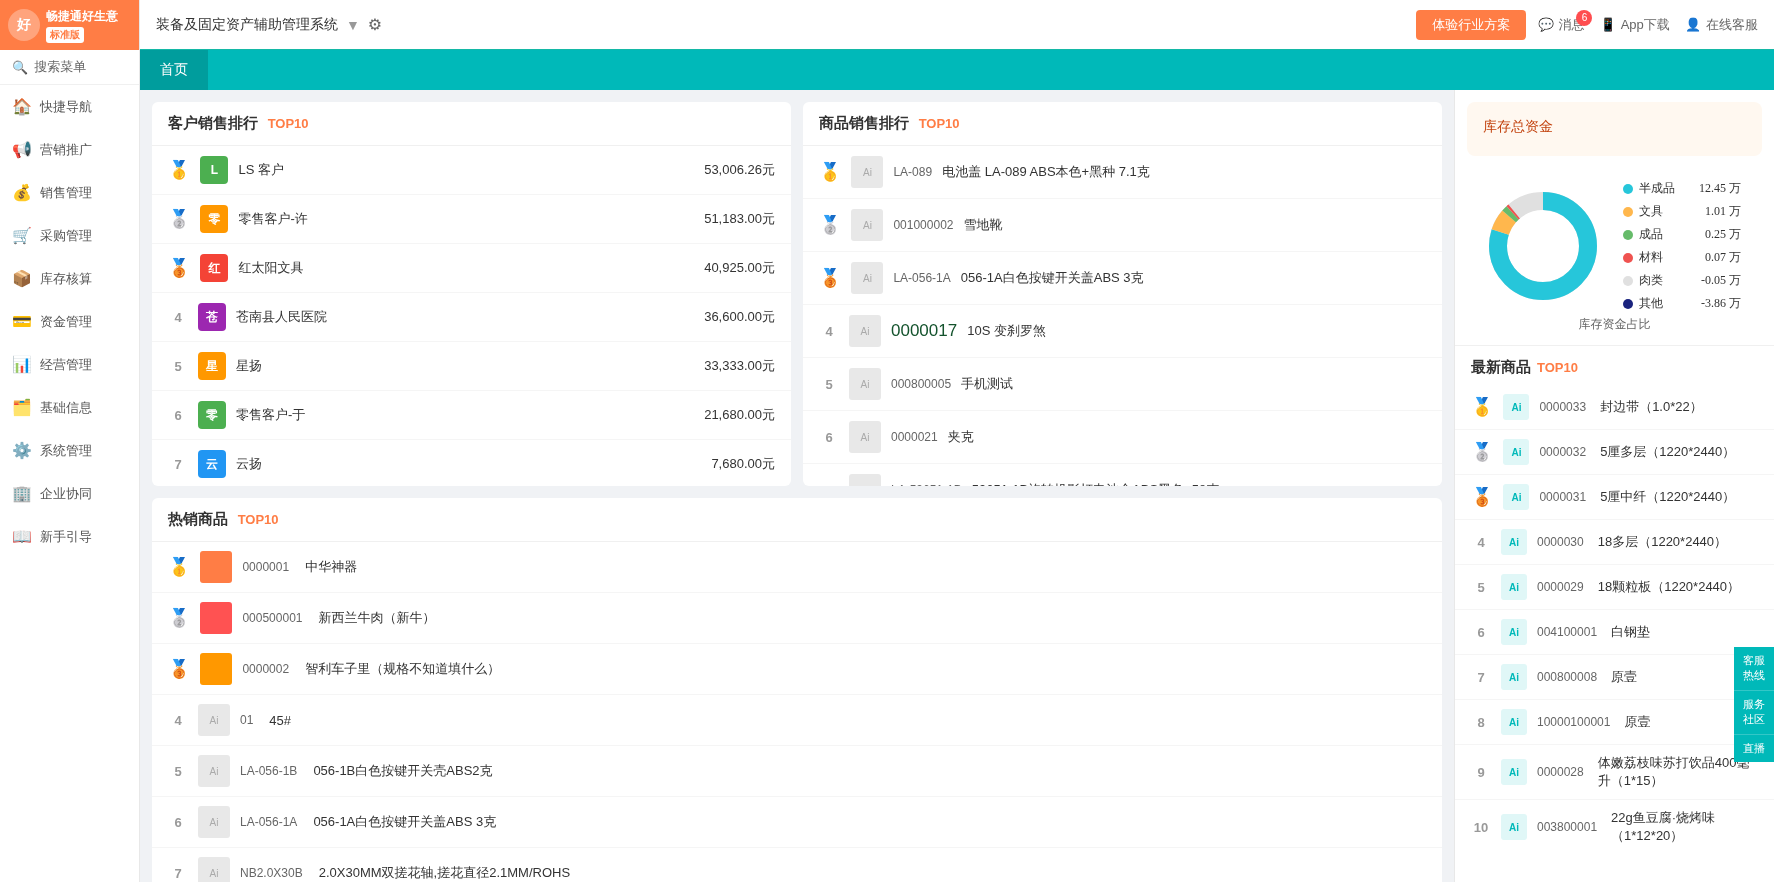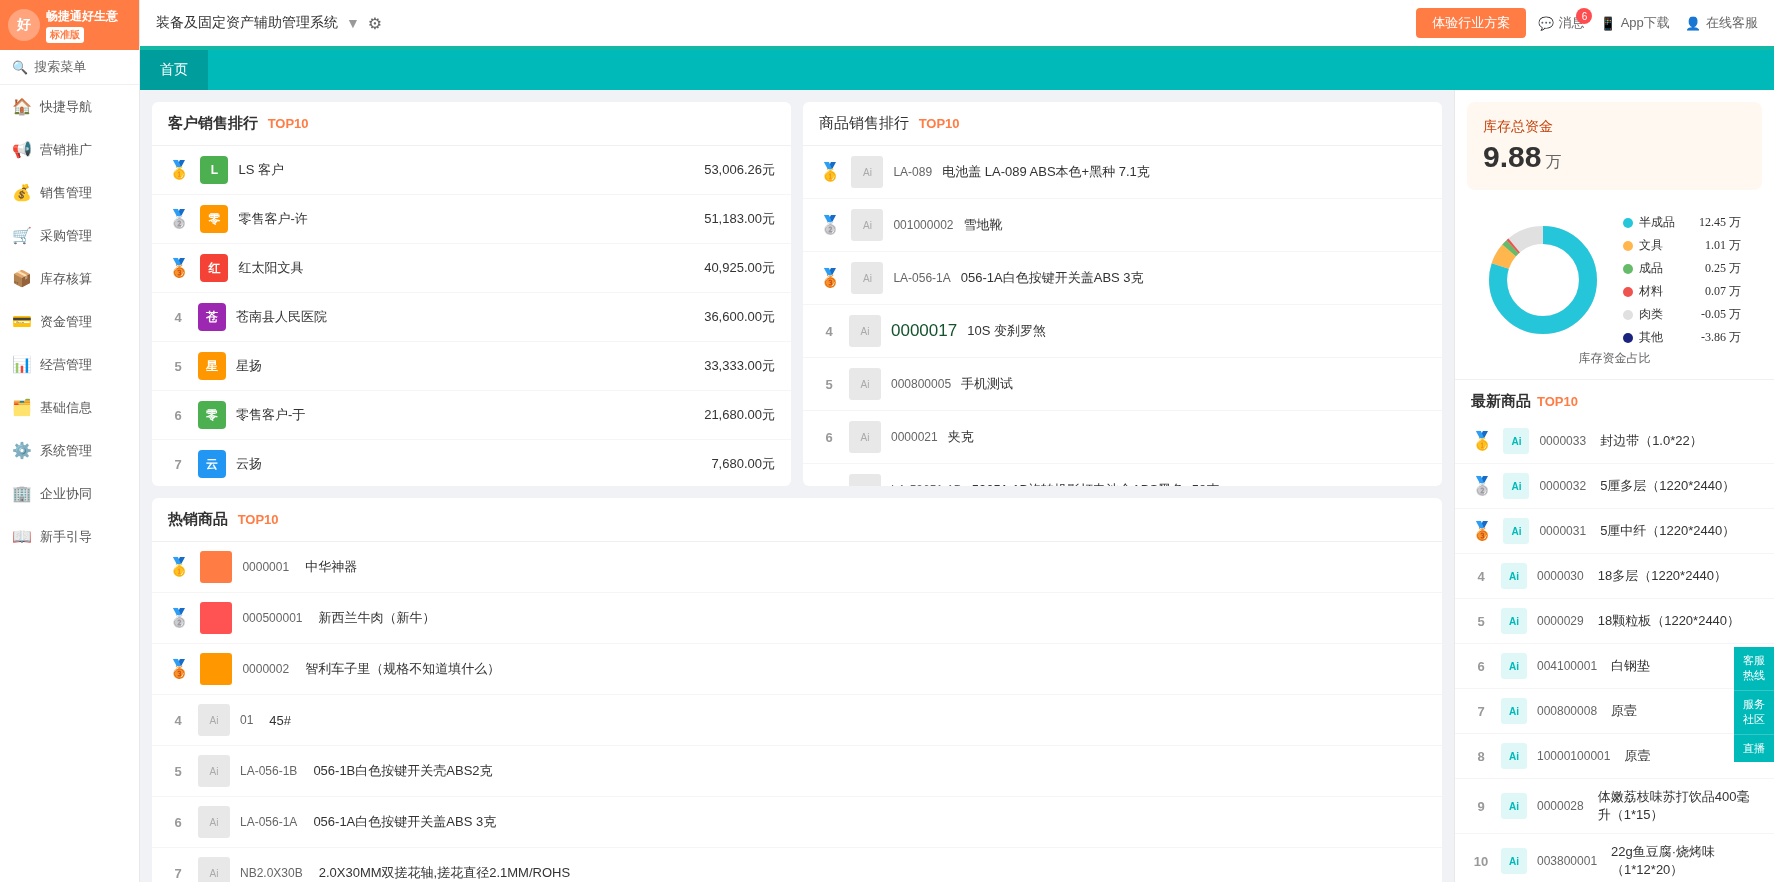--- a/index.html
+++ b/index.html
@@ -11,21 +11,21 @@
     .sidebar-search { display: flex; align-items: center; padding: 8px 12px; gap: 6px; border-bottom: 1px solid #f0f0f0; cursor: pointer; color: #666; }
     .sidebar-search span { font-size: 13px; }
     .sidebar-item { display: flex; align-items: center; padding: 12px 12px; gap: 8px; cursor: pointer; color: #555; transition: background 0.2s; }
     .sidebar-item .icon { font-size: 16px; width: 20px; text-align: center; }
     .sidebar-item .label { font-size: 13px; }
 
     
     .main-container { flex: 1; display: flex; flex-direction: column; overflow: hidden; }
 
     
-    .topbar { background: #fff; height: 50px; display: flex; align-items: center; padding: 0 16px; border-bottom: 4px solid #14b8a6; gap: 12px; }
+    .topbar { background: #fff; height: 50px; display: flex; align-items: center; padding: 0 16px; border-bottom: 1px solid #14b8a6; gap: 12px; }
     .topbar-title { font-size: 14px; color: #333; flex: 1; display: flex; align-items: center; gap: 8px; }
     .topbar-title-text { font-weight: 500; }
     .topbar-dropdown { color: #999; cursor: pointer; }
     .topbar-settings { color: #666; cursor: pointer; font-size: 16px; }
     .topbar-trial-btn { background: #ff7d45; color: #fff; border: none; padding: 6px 16px; border-radius: 4px; cursor: pointer; font-size: 13px; }
     .topbar-actions { display: flex; align-items: center; gap: 16px; margin-left: auto; }
     .topbar-action-item { display: flex; align-items: center; gap: 4px; color: #666; cursor: pointer; font-size: 13px; position: relative; }
     .topbar-badge { background: #ff4d4f; color: #fff; border-radius: 50%; width: 16px; height: 16px; font-size: 10px; display: flex; align-items: center; justify-content: center; position: absolute; top: -6px; right: -8px; }
 
     
@@ -240,21 +240,21 @@
               <span class="rank-name">云扬</span>
               <span class="rank-amount">7,680.00元</span>
             </div>
 
           </div>
         </div>
 
         <div class="section-card">
           <div class="section-header">
             <span>
-              <span style="font-size:15px;font-weight:normal;color:#333;">商品销售排行</span>
+              <span style="font-size:15px;font-weight:bold;color:#333;">商品销售排行</span>
               <span style="color:#ff7d45;font-size:13px;font-weight:bold;margin-left:6px;">TOP10</span>
             </span>
           </div>
           <div class="scrollable-list">
             <div class="ranking-row">
               <span style="font-size:18px;">🥇</span>
               <div class="hot-img-placeholder">
                 <span style="color:#aaa;font-size:10px;">Ai</span>
               </div>
               <span style="font-size:12px;color:#666;">LA-089</span>
@@ -377,24 +377,20 @@
           </div>
 
         </div>
       </div>
     </div>
 
     <div class="panel-right">
 
       <div style="padding:16px;background:#fff8f0;margin:12px;border-radius:8px;">
         <div style="font-size:14px;color:#c2410c;margin-bottom:4px;">库存总资金</div>
-        <div style="display:flex;align-items:baseline;gap:4px;">
-          <span style="font-size:30px;font-weight:bold;color:#333;">9.88</span>
-          <span style="font-size:16px;color:#666;">万</span>
-        </div>
       </div>
 
       <div style="padding:0 12px;">
         <div class="donut-container">
 
           <svg width="120" height="120" viewBox="0 0 120 120">
 
             <circle cx="60" cy="60" r="45" fill="none" stroke="#e0e0e0" stroke-width="18"></circle>
 
             <circle cx="60" cy="60" r="45" fill="none" stroke="#26c6da" stroke-width="18" stroke-dasharray="226 57" stroke-dashoffset="0" transform="rotate(-90 60 60)"></circle>

